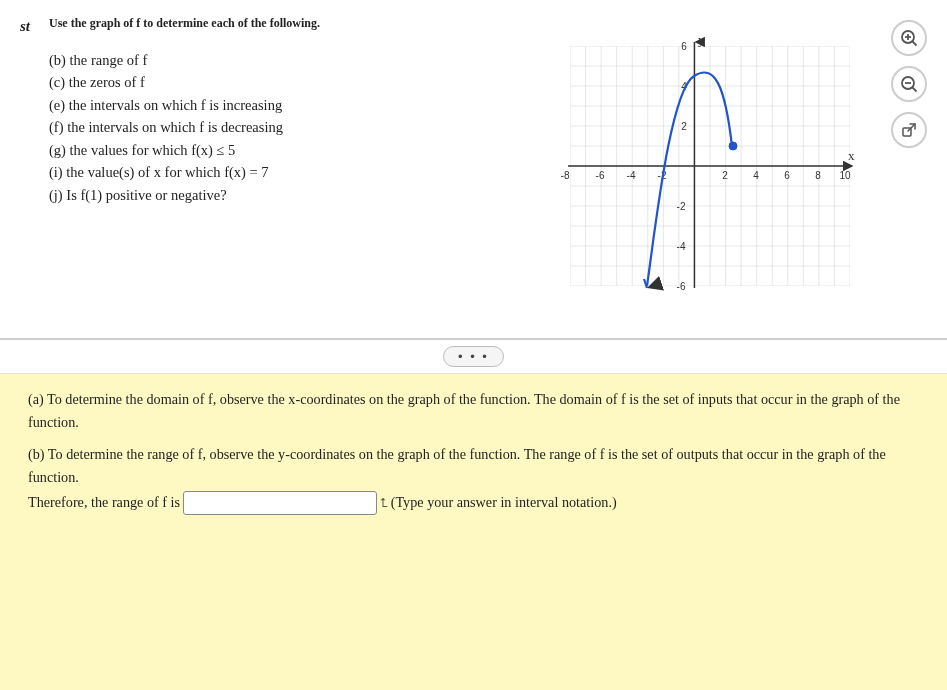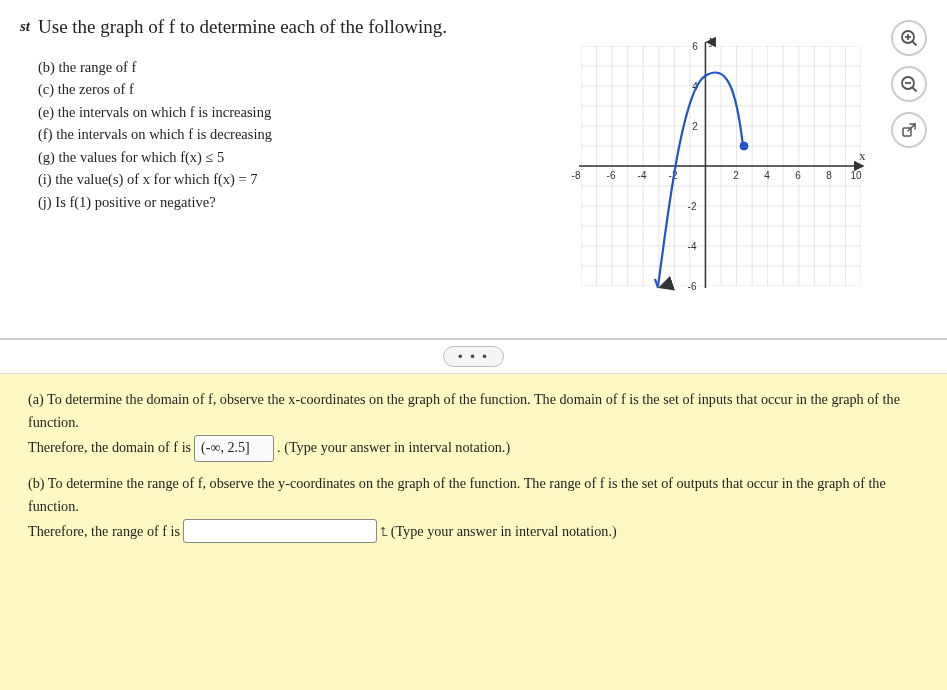--- a/index.html
+++ b/index.html
@@ -13,36 +13,38 @@
       flex-direction: column;
     }
     .top-panel {
       background: #fff;
       display: flex;
       flex-direction: row;
       padding: 16px 20px 12px 20px;
       border-bottom: 2px solid #ccc;
       position: relative;
       min-height: 340px;
+      gap: 11px;
     }
     .left-label {
       font-size: 15px;
       color: #222;
       font-weight: bold;
       margin-right: 8px;
       margin-top: 2px;
       font-style: italic;
     }
     .question-text {
       flex: 1;
     }
     .question-text .title-line {
-      font-size: 19px;
+      font-size: 12px;
       color: #222;
       margin-bottom: 18px;
+      font-weight: bold;
     }
     .question-text ul {
       list-style: none;
       padding: 0;
       margin: 4px 0 0 0;
     }
     .question-text ul li {
       font-size: 14.5px;
       color: #222;
       line-height: 1.55;
@@ -290,25 +292,20 @@
 </div>
 
 <div class="expand-row">
   <button class="expand-btn">• • •</button>
 </div>
 
 <div class="bottom-panel">
 
   <div class="answer-block">
     <p>(a) To determine the domain of f, observe the x-coordinates on the graph of the function. The domain of f is the set of inputs that occur in the graph of the function.</p>
-    <div class="answer-line">
-      <span>Therefore, the domain of f is</span>
-      <span class="answer-box">(-∞, 2.5]</span>
-      <span>. (Type your answer in interval notation.)</span>
-    </div>
   </div>
 
   <div class="answer-block">
     <p>(b) To determine the range of f, observe the y-coordinates on the graph of the function. The range of f is the set of outputs that occur in the graph of the function.</p>
     <div class="answer-line">
       <span>Therefore, the range of f is</span>
       <input class="input-placeholder" type="text" placeholder="" style="">
       <span class="cursor-icon">⮤</span>
       <span>(Type your answer in interval notation.)</span>
     </div>

